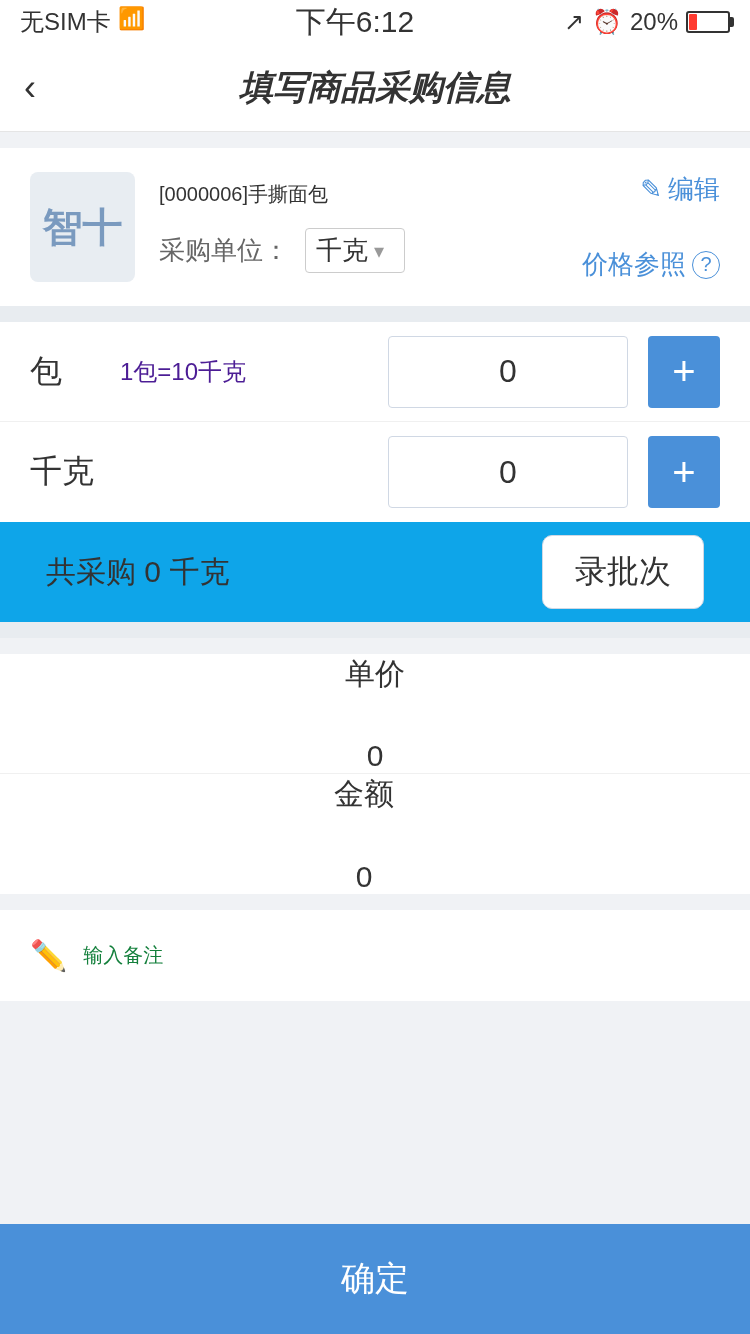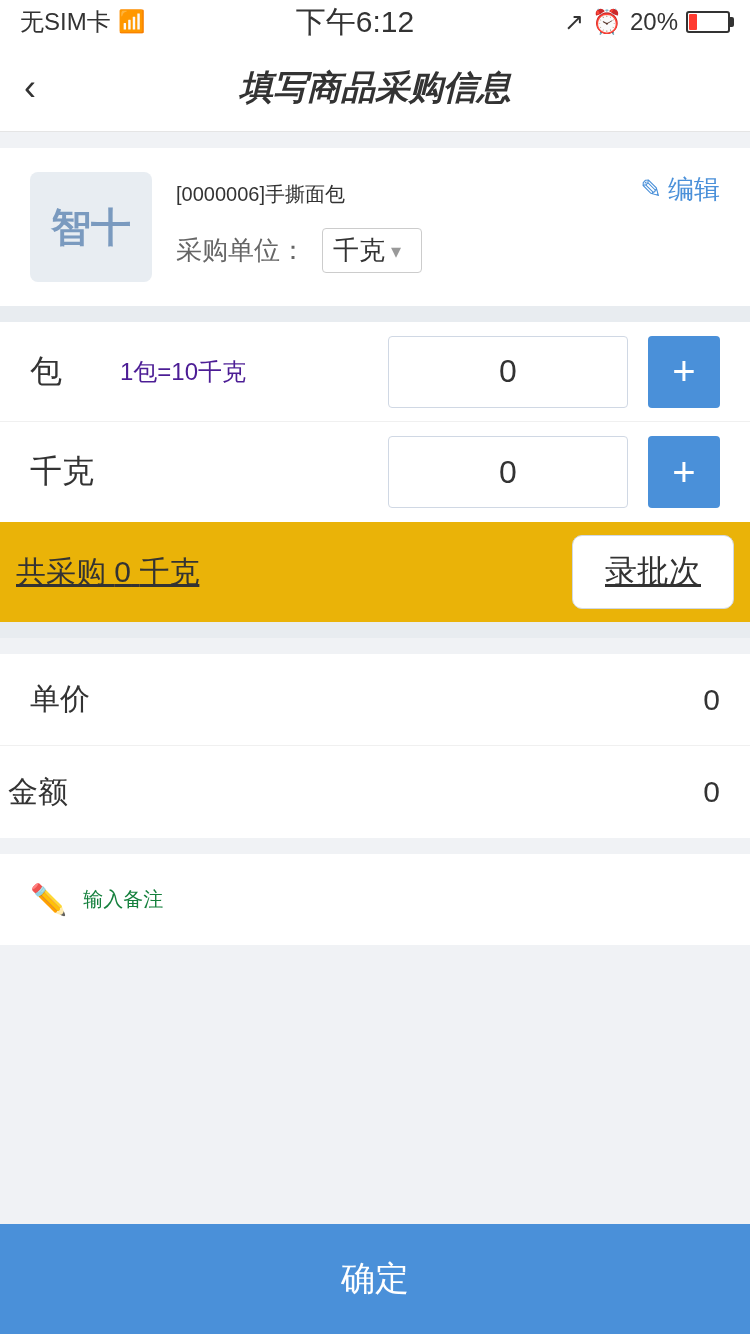--- a/index.html
+++ b/index.html
@@ -17,21 +17,21 @@
     .status-bar {
       height: 44px;
       background: #fff;
       display: flex;
       align-items: center;
       justify-content: space-between;
       padding: 0 20px;
       font-size: 24px;
       color: #333;
     }
-    .status-left { display: flex; align-items: center; gap: 8px; }
+    .status-left { display: flex; gap: 8px; }
     .status-center { font-size: 30px; font-weight: 500; }
     .status-right { display: flex; align-items: center; gap: 8px; font-size: 24px; }
     .battery-icon {
       width: 44px; height: 22px; border: 2px solid #333; border-radius: 3px; position: relative; display: inline-block;
     }
     .battery-icon::after {
       content: ''; position: absolute; right: -6px; top: 50%; transform: translateY(-50%);
       width: 4px; height: 10px; background: #333; border-radius: 0 2px 2px 0;
     }
     .battery-fill {
@@ -66,21 +66,21 @@
     
     .product-card {
       background: #fff;
       display: flex;
       align-items: center;
       padding: 24px 30px;
       margin-top: 16px;
       position: relative;
     }
     .product-img {
-      width: 122px;
+      width: 105px;
       height: 110px;
       background: #e8edf2;
       border-radius: 8px;
       display: flex;
       align-items: center;
       justify-content: center;
       flex-shrink: 0;
     }
     .product-img-logo {
       font-size: 40px;
@@ -205,24 +205,23 @@
       color: #fff;
       cursor: pointer;
       flex-shrink: 0;
     }
 
     
     .summary-row {
       display: flex;
       align-items: center;
       justify-content: space-between;
-      padding: 0 16px;
+      padding: 0 46px;
       height: 100px;
-      background: #eab308;
-      text-decoration: underline;
+      background: #0ea5e9;
     }
     .summary-text {
       font-size: 30px;
       color: #333;
     }
     .batch-btn {
       border: 1.5px solid #d0d8e4;
       border-radius: 10px;
       padding: 14px 32px;
       font-size: 32px;
@@ -234,22 +233,23 @@
     
     .price-section {
       background: #fff;
       margin-top: 16px;
     }
     .price-row {
       display: flex;
       align-items: center;
       justify-content: space-between;
       padding: 0 30px;
-      height: 92px;
+      height: 120px;
       border-bottom: 1px solid #f0f0f0;
+      flex-direction: column;
     }
     .price-row:last-child { border-bottom: none; padding-left: 8px; }
     .price-label {
       font-size: 30px;
       color: #333;
     }
     .price-value {
       font-size: 30px;
       color: #333;
     }
@@ -336,20 +336,24 @@
       <div class="unit-select">
         <span>千克</span>
         <span class="unit-select-arrow">▾</span>
       </div>
     </div>
   </div>
   <div class="edit-btn">
     <span>✎</span>
     <span>编辑</span>
   </div>
+  <div class="price-ref">
+    <span>价格参照</span>
+    <span style="border:1.5px solid #4a90d9;border-radius:50%;width:28px;height:28px;display:inline-flex;align-items:center;justify-content:center;font-size:20px;color:#4a90d9;">?</span>
+  </div>
 </div>
 
 <div class="section-divider"></div>
 
 <div class="input-section">
   <div class="input-row">
     <span class="input-label">包</span>
     <span class="input-sub-label">1包=10千克</span>
     <div class="input-field-wrap">
       <div class="input-number">0</div>

